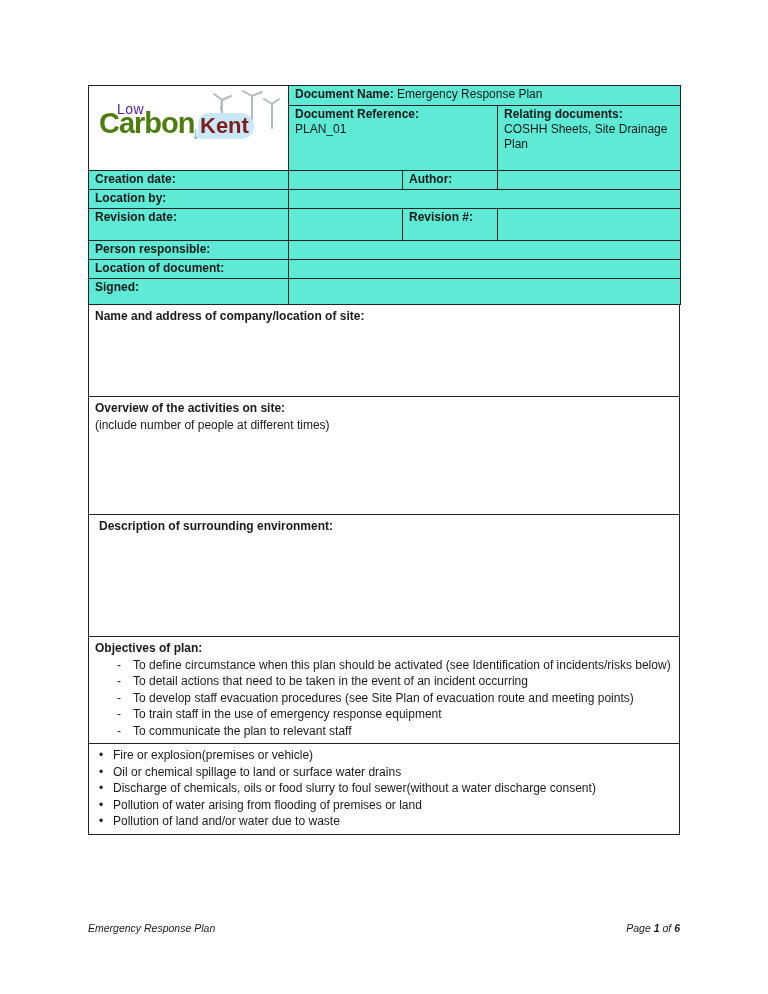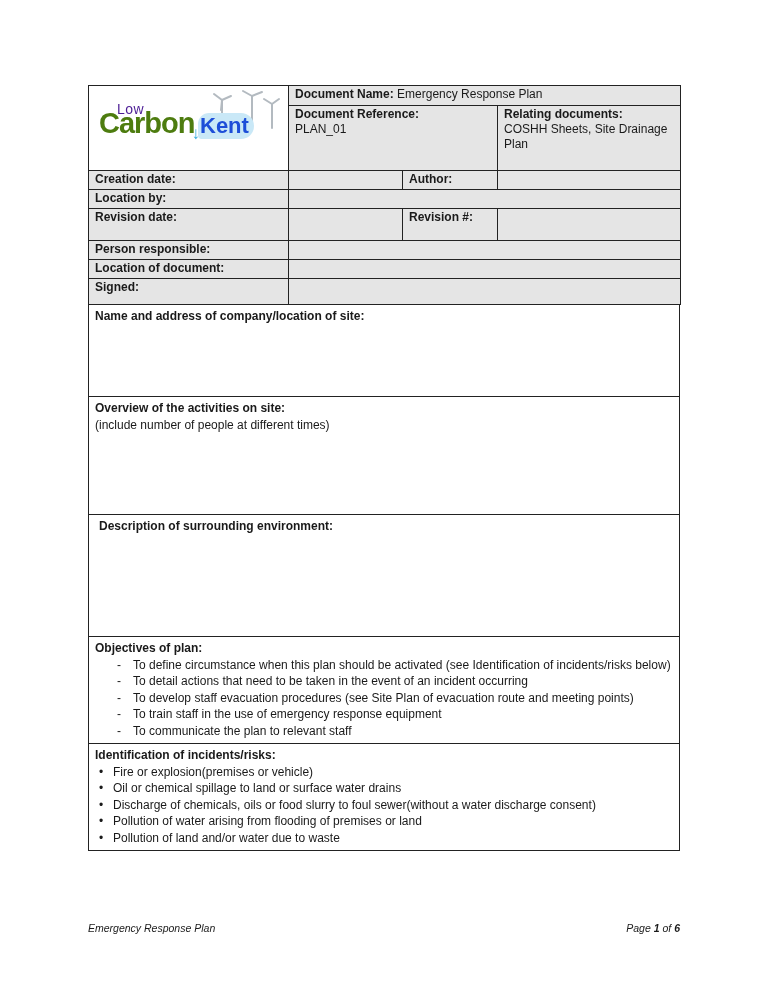--- a/index.html
+++ b/index.html
@@ -7,31 +7,31 @@
     position:relative; width:768px; height:994px; background:#ffffff;
     font-family:"Liberation Sans", sans-serif; color:#1a1a1a; overflow:hidden;
   }
   .doc { position:absolute; left:88px; top:85px; width:592px; }
 
   table.hdr { border-collapse:collapse; table-layout:fixed; width:592px; }
   table.hdr td {
     border:1px solid #222; padding:1px 6px; font-size:12px; line-height:15px;
     vertical-align:top; overflow:hidden;
   }
-  .gray { background:#e5e5e5; }
+  .gray { background:#5eead4; }
   .b { font-weight:bold; }
 
   .logo-cell { background:#ffffff; position:relative; padding:0 !important; }
   .logo-wrap { position:relative; width:100%; height:100%; min-height:84px; }
   .turbines { position:absolute; right:8px; top:2px; }
   .logo-low { position:absolute; left:28px; top:16px; font-size:14px; color:#4c1d95; font-weight:normal; letter-spacing:0.5px; }
   .logo-main { position:absolute; left:10px; top:30px; white-space:nowrap; }
   .logo-carbon { font-size:29px; font-weight:bold; color:#4d7c0f; letter-spacing:-1px; }
   .logo-arrow { font-size:17px; font-weight:bold; color:#2fa8dc; vertical-align:-6px; margin-left:-3px; }
-  .logo-kent { font-size:22px; font-weight:bold; color:#1d4ed8; background:#c9e8f7; border-radius:12px 14px 14px 4px; padding:0 5px 1px 2px; margin-left:-2px; }
+  .logo-kent { font-size:22px; font-weight:bold; color:#7f1d1d; background:#c9e8f7; border-radius:12px 14px 14px 4px; padding:0 5px 1px 2px; margin-left:-2px; }
 
   .section {
     border:1px solid #222; margin-top:-1px; background:#ffffff;
     padding:3px 6px 4px 6px; font-size:12px; line-height:16.5px;
   }
   .sec-title { font-weight:bold; }
   .sec-name { height:84px; }
   .sec-overview { height:110px; }
   .sec-env { height:114px;padding-left:10px; }
 
@@ -165,21 +165,20 @@
           <span class="txt">To train staff in the use of emergency response equipment</span>
         </div>
         <div class="li">
           <span class="marker">-</span>
           <span class="txt">To communicate the plan to relevant staff</span>
         </div>
       </div>
     </div>
 
     <div class="section">
-      <div class="sec-title">Identification of incidents/risks:</div>
       <div class="bullet-list">
         <div class="li">
           <span class="marker">•</span>
           <span class="txt">Fire or explosion(premises or vehicle)</span>
         </div>
         <div class="li">
           <span class="marker">•</span>
           <span class="txt">Oil or chemical spillage to land or surface water drains</span>
         </div>
         <div class="li">

